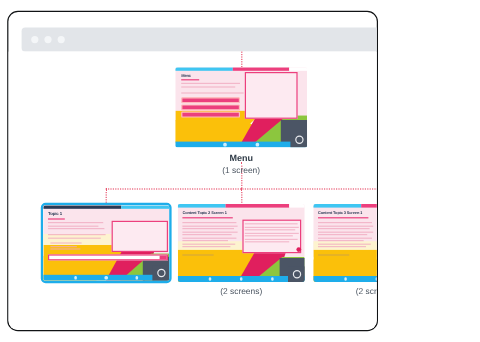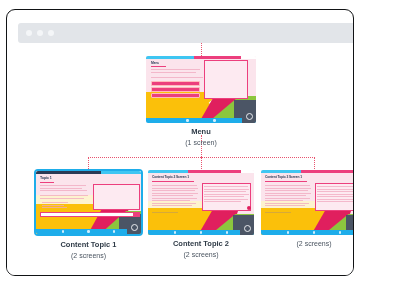--- a/index.html
+++ b/index.html
@@ -17,21 +17,21 @@
     width: 400px;
     height: 285px;
     background: #ffffff;
   }
 
   
   .window-frame {
     position: absolute;
     left: 6px;
     top: 9px;
-    width: 348px;
+    width: 309px;
     height: 267px;
     background: #ffffff;
     border: 1.5px solid #111315;
     border-radius: 9px;
     overflow: hidden;
   }
 
   .titlebar {
     position: absolute;
     left: 11px;
@@ -337,24 +337,20 @@
               <span class="navdot"></span>
               <span class="navdot"></span>
             </div>
 
             <div class="corner" style="width:14px; height:13px;">
               <span class="corner-ring" style="width:7px; height:7px;"></span>
             </div>
           </div>
         </div>
 
-        <div class="caption" style="top:70px;">
-          <div class="cap-title">Content Topic 1</div>
-          <div class="cap-sub">(2 screens)</div>
-        </div>
       </div>
 
       <div class="node" style="left:141px; top:127px; width:106px;">
 
         <div class="thumb" style="width:106px; height:65px;">
           <div class="slide">
 
             <div class="wash" style="height:44px;"></div>
 
             <div class="shapes">
@@ -410,21 +406,20 @@
               <span class="navdot"></span>
             </div>
 
             <div class="corner" style="width:14px; height:13px;">
               <span class="corner-ring" style="width:7px; height:7px;"></span>
             </div>
           </div>
         </div>
 
         <div class="caption" style="top:68px;">
-          <div class="cap-title">Content Topic 2</div>
           <div class="cap-sub">(2 screens)</div>
         </div>
       </div>
 
       <div class="node" style="left:254px; top:127px; width:106px;">
 
         <div class="thumb" style="width:106px; height:65px;">
           <div class="slide">
 
             <div class="wash" style="height:44px;"></div>

